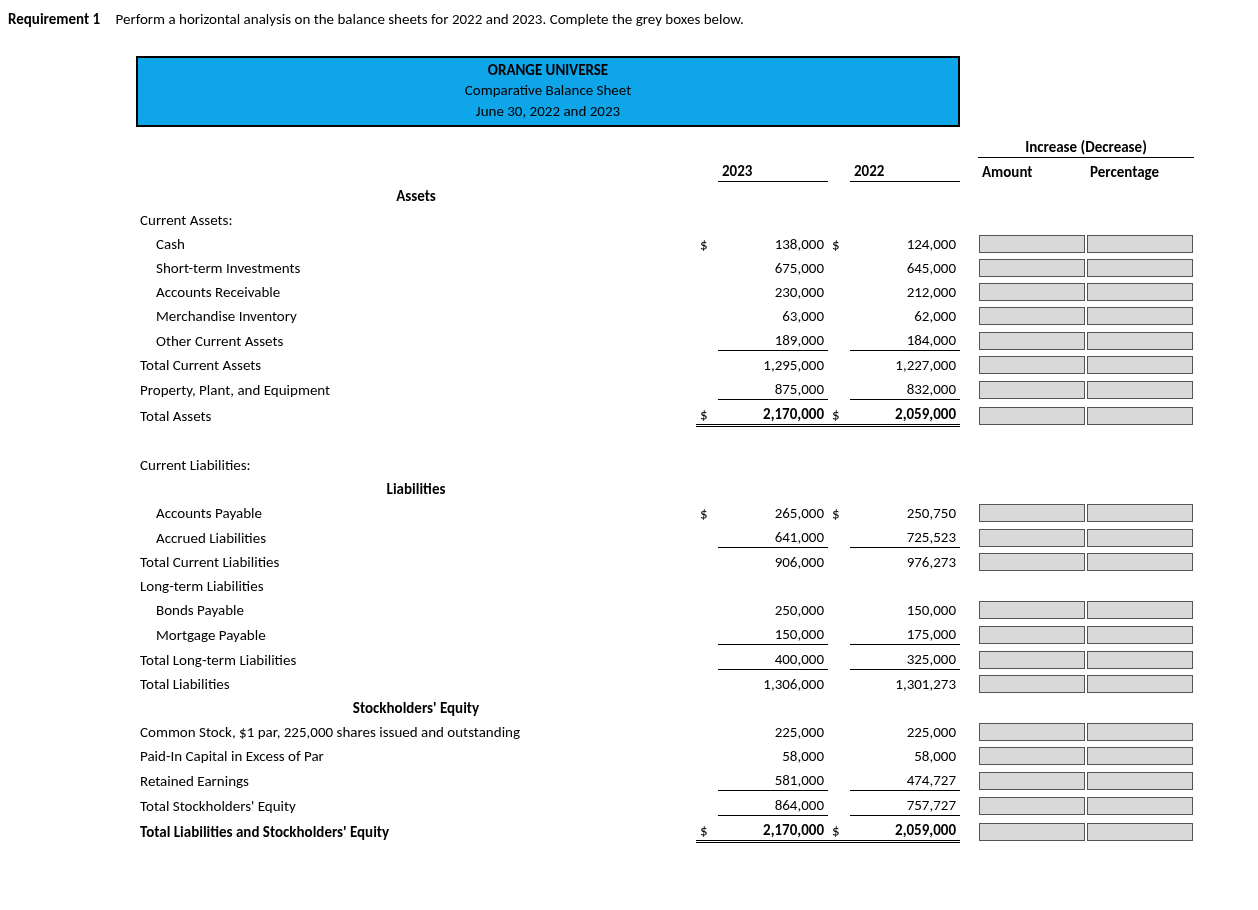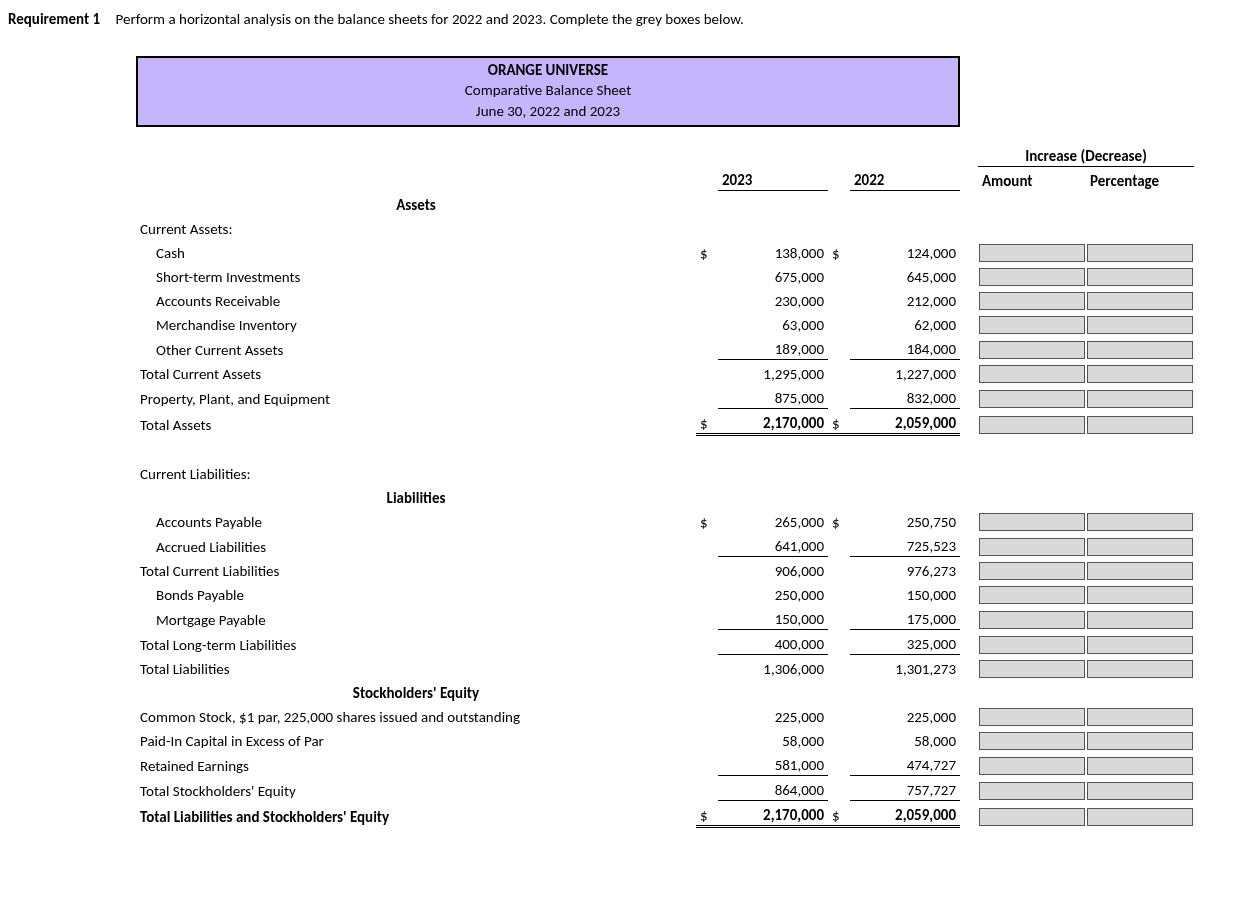--- a/index.html
+++ b/index.html
@@ -10,30 +10,30 @@
     margin: 0;
     padding: 10px 8px;
     width: 1258px;
     box-sizing: border-box;
   }
   .req-line { margin-bottom: 28px; }
   .req-label { font-weight: bold; margin-right: 12px; text-align: right; }
   .sheet { margin-left: 128px; }
   .title-box {
     border: 2px solid #000;
-    background: #c4b5fd;
+    background: #0ea5e9;
     width: 820px;
     text-align: center;
     padding: 2px 0 4px 0;
     line-height: 1.35;
   }
   .title-box .company { font-weight: bold; }
   table.bs {
     border-collapse: collapse;
-    margin-top: 15px;
+    margin-top: 6px;
   }
   table.bs td, table.bs th {
     padding: 1px 4px;
     vertical-align: bottom;
     height: 22px;
   }
   .col-label { width: 560px; }
   .col-cur1  { width: 22px; text-align: center; }
   .col-num1  { width: 110px; text-align: right; }
   .col-cur2  { width: 22px; text-align: center; }
@@ -310,20 +310,30 @@
           <td class="num">976,273</td>
       <td></td>
       <td class="greycell">
             <div class="greybox"></div>
           </td>
       <td class="greycell">
             <div class="greybox"></div>
           </td>
     </tr>
     <tr>
+          <td>Long-term Liabilities</td>
+      <td></td>
+          <td></td>
+          <td></td>
+          <td></td>
+          <td></td>
+          <td></td>
+          <td></td>
+        </tr>
+    <tr>
       <td class="indent1">Bonds Payable</td>
       <td></td>
           <td class="num">250,000</td>
       <td></td>
           <td class="num">150,000</td>
       <td></td>
       <td class="greycell">
             <div class="greybox"></div>
           </td>
       <td class="greycell">

